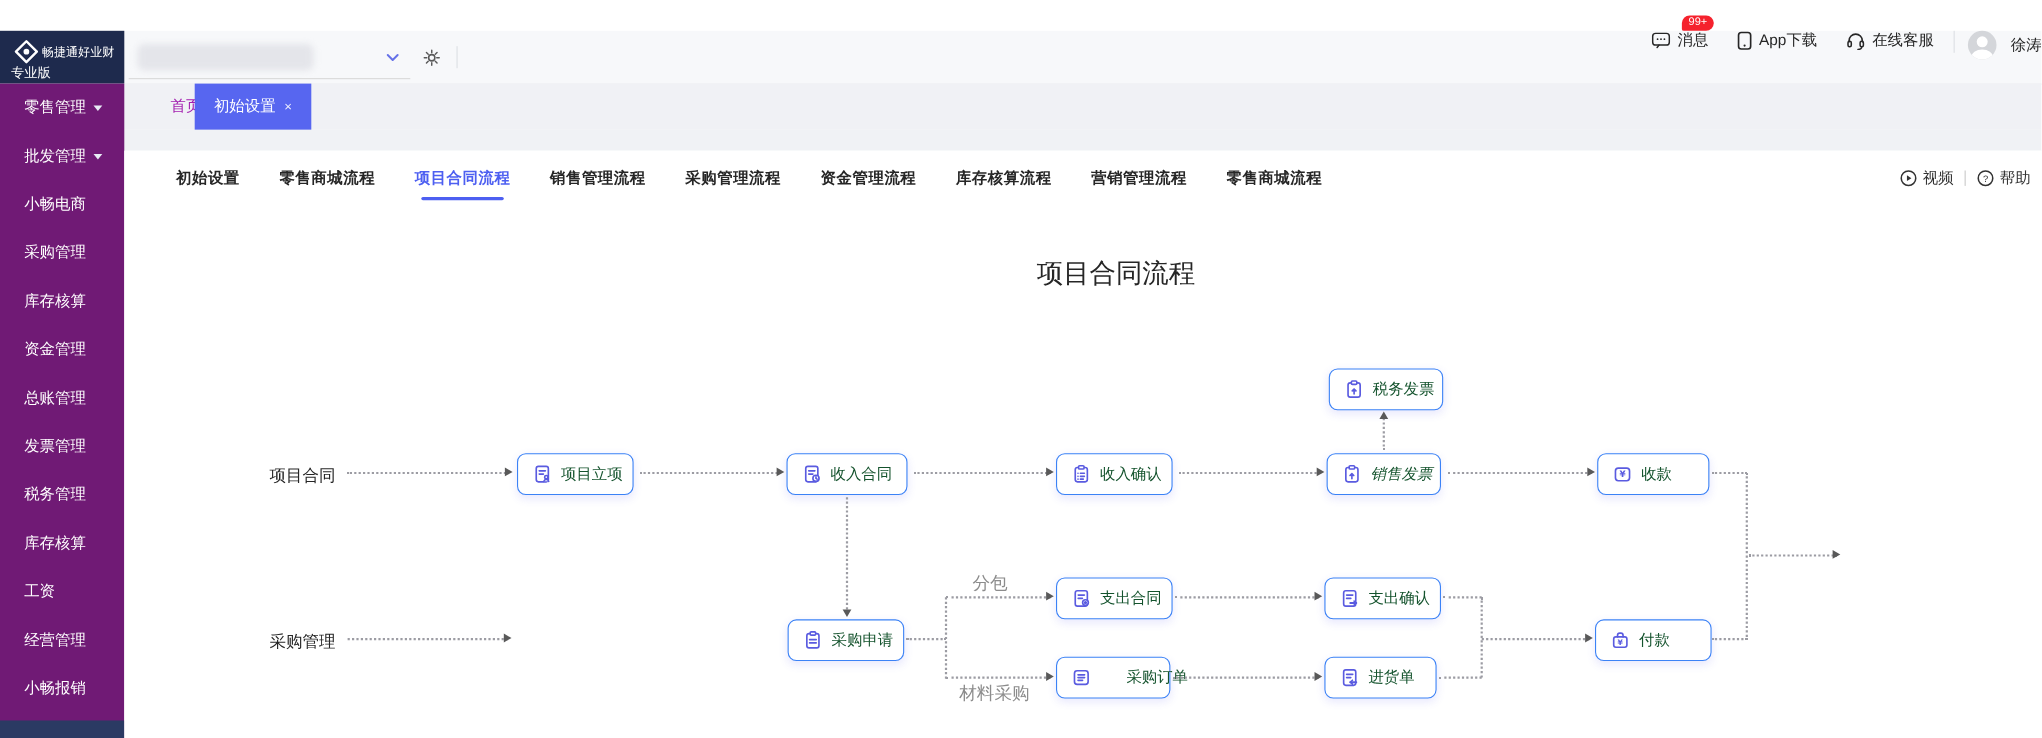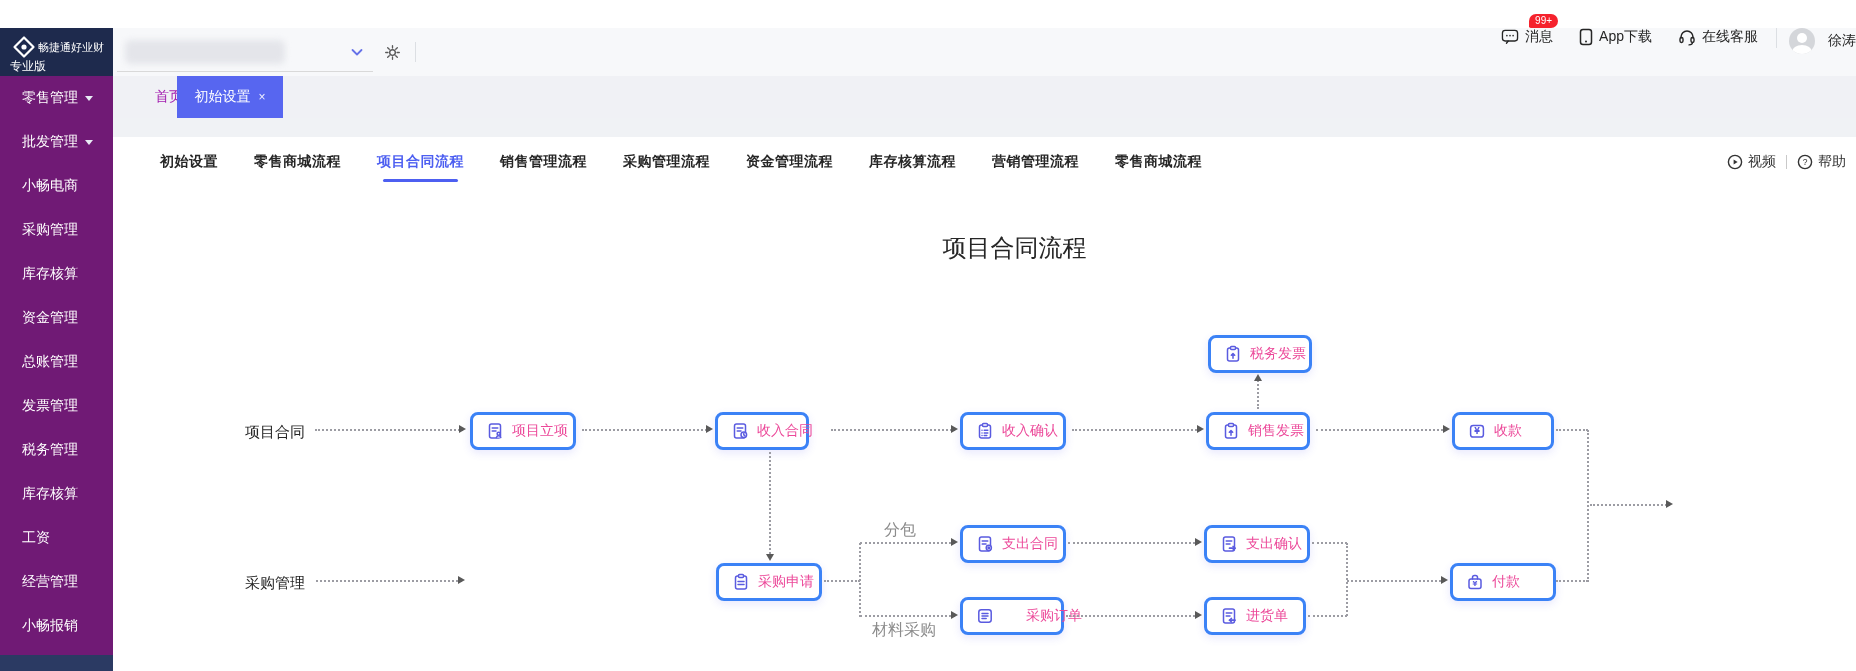--- a/index.html
+++ b/index.html
@@ -43,23 +43,23 @@
   .subtabs{position:absolute;left:0;top:0;width:100%;height:50px;display:flex;align-items:center;padding-left:45px;column-gap:32px;box-sizing:border-box;}
   .subtab{font-size:14px;font-weight:bold;color:#262626;letter-spacing:.5px;cursor:pointer;padding:13px 2px;position:relative;white-space:nowrap;}
   .subtab.active{color:#4d5ff1;}
   .subtab.active:after{content:"";position:absolute;left:8px;right:8px;bottom:2px;height:3px;border-radius:2px;background:#4d5ff1;}
   .corner-links{position:absolute;right:10px;top:0;height:50px;display:flex;align-items:center;gap:10px;font-size:14px;color:#333;}
   .corner-item{display:flex;align-items:center;gap:5px;cursor:pointer;}
   .corner-div{width:1px;height:14px;background:#c9c9c9;}
   .flow-title{position:absolute;left:0;top:95px;width:100%;text-align:center;font-size:24px;color:#262626;font-weight:500;transform:translateX(30px);}
   
   .flow-layer{position:absolute;left:0;top:0;width:1856px;height:671px;pointer-events:none;}
-  .flow-node{position:absolute;height:38px;background:#fff;border:3px solid #3b82f6;border-radius:8px;
+  .flow-node{position:absolute;height:38px;background:#fff;border:1px solid #3b82f6;border-radius:8px;
     box-shadow:0 3px 8px rgba(93,95,239,.14);display:flex;align-items:center;padding-left:13px;gap:8px;
-    box-sizing:border-box;font-size:14px;color:#ec4899;cursor:pointer;pointer-events:auto;white-space:nowrap;}
+    box-sizing:border-box;font-size:14px;color:#14532d;cursor:pointer;pointer-events:auto;white-space:nowrap;}
   .flow-node svg{flex:none;}
   .flow-text{position:absolute;font-size:15px;color:#262626;white-space:nowrap;}
   .branch-label{position:absolute;font-size:16px;color:#8c8c8c;white-space:nowrap;}
   .edge-h{position:absolute;height:0;border-top:2px dotted #9c9ca3;}
   .edge-v{position:absolute;width:0;border-left:2px dotted #9c9ca3;}
   .arrow-r{position:absolute;right:-7px;top:-6px;width:0;height:0;border:4px solid transparent;border-left:7px solid #595959;}
   .arrow-u{position:absolute;top:-7px;left:-5px;width:0;height:0;border:4px solid transparent;border-bottom:7px solid #595959;}
   .arrow-d{position:absolute;bottom:-7px;left:-5px;width:0;height:0;border:4px solid transparent;border-top:7px solid #595959;}
 </style>
 </head>
@@ -227,42 +227,42 @@
       <span style="display: flex;">
         <svg width="18" height="18" viewBox="0 0 18 18" fill="none" stroke="#5a5be0" stroke-width="1.5" stroke-linecap="round" stroke-linejoin="round">
           <rect x="3.5" y="2" width="11" height="14" rx="2"></rect>
           <path d="M6.2 6h5.6M6.2 9h3.8"></path>
           <circle cx="12.6" cy="11.8" r="1.5" fill="#fff"></circle>
           <path d="M10.4 15.6c.4-1.2 1.2-1.8 2.2-1.8s1.8.6 2.2 1.8" fill="#fff"></path>
         </svg>
       </span>
       <span>项目立项</span>
     </div>
-    <div class="flow-node" style="left: 715px; top: 412px; width: 94px; text-align: center;">
+    <div class="flow-node" style="left: 715px; top: 412px; width: 110px; text-align: center;">
       <span style="display: flex;">
         <svg width="18" height="18" viewBox="0 0 18 18" fill="none" stroke="#5a5be0" stroke-width="1.5" stroke-linecap="round" stroke-linejoin="round">
           <rect x="3.5" y="2" width="11" height="14" rx="2"></rect>
           <path d="M6.2 6h5.6M6.2 9h3.8"></path>
           <circle cx="12.8" cy="12.8" r="2.8" fill="#fff"></circle>
           <path d="M12.8 11.5v1.4l1 .7"></path>
         </svg>
       </span>
       <span>收入合同</span>
     </div>
     <div class="flow-node" style="left: 960px; top: 412px; width: 106px;">
       <span style="display: flex;">
         <svg width="18" height="18" viewBox="0 0 18 18" fill="none" stroke="#5a5be0" stroke-width="1.5" stroke-linecap="round" stroke-linejoin="round">
           <rect x="3.5" y="3" width="11" height="13" rx="2"></rect>
           <rect x="6.5" y="1.4" width="5" height="3" rx="1" fill="#fff"></rect>
           <path d="M6 8.2h.01M8.2 8.2h3.6M6 11h.01M8.2 11h3.6M6 13.6h.01M8.2 13.6h2.6"></path>
         </svg>
       </span>
       <span>收入确认</span>
     </div>
-    <div class="flow-node" style="left: 1206px; top: 412px; width: 104px;">
+    <div class="flow-node" style="left: 1206px; top: 412px; width: 104px; font-style: italic;">
       <span style="display: flex;">
         <svg width="18" height="18" viewBox="0 0 18 18" fill="none" stroke="#5a5be0" stroke-width="1.5" stroke-linecap="round" stroke-linejoin="round">
           <rect x="3.5" y="3" width="11" height="13" rx="2"></rect>
           <rect x="6.5" y="1.4" width="5" height="3" rx="1" fill="#fff"></rect>
           <path d="M9 13.2V8.6M9 8.6L7.3 10.3M9 8.6l1.7 1.7"></path>
         </svg>
       </span>
       <span>销售发票</span>
     </div>
     <div class="flow-node" style="left: 1208px; top: 335px; width: 104px;">

